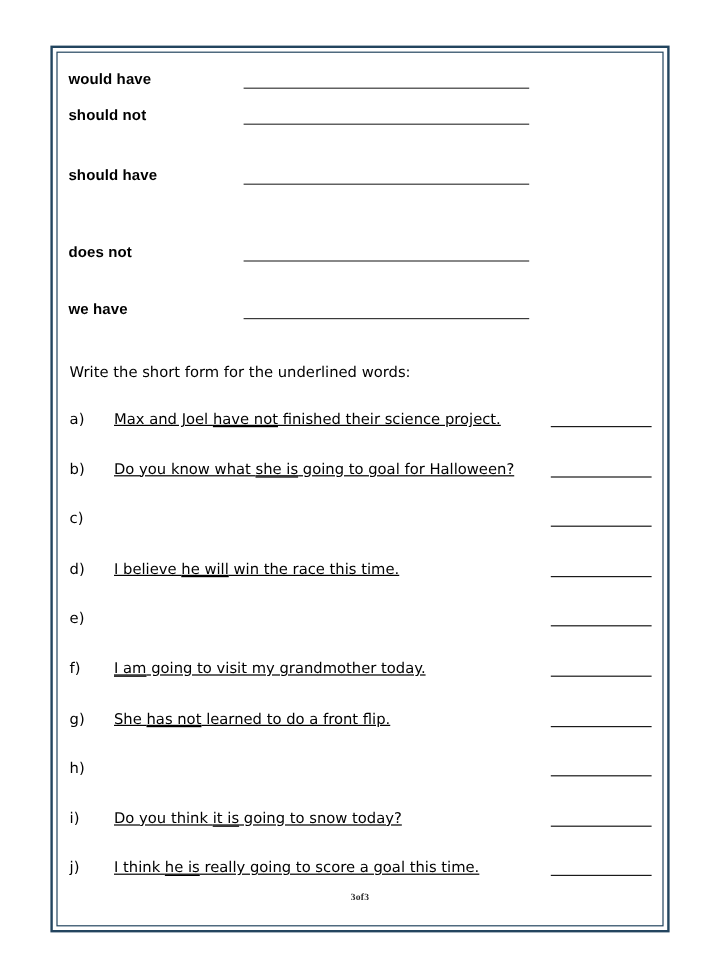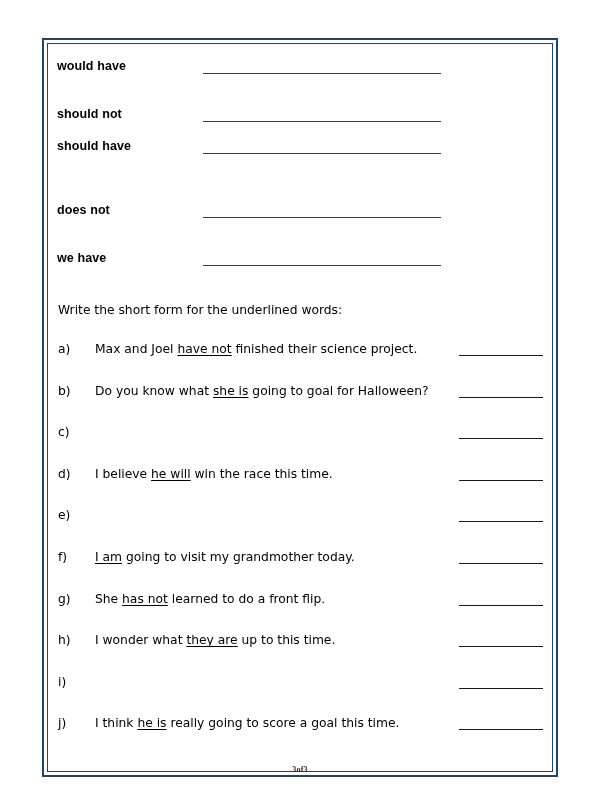--- a/index.html
+++ b/index.html
@@ -101,39 +101,40 @@
     line-height: 16px;
   }
   .q-text {
     position: absolute;
     left: 47px;
     top: 0;
     font-size: 12.3px;
     font-family: "DejaVu Sans", sans-serif;
     line-height: 16px;
     white-space: nowrap;
+    text-decoration: underline;
   }
   .q-text u {
     text-decoration: underline;
     text-underline-offset: 1.5px;
   }
   .q-blank {
     position: absolute;
     left: 411px;
     top: 14px;
     width: 84px;
     height: 0;
     border-bottom: 1.2px solid #1a1a1a;
   }
 
   
   #page-footer {
     position: absolute;
     left: 0;
-    top: 721px;
+    top: 699px;
     width: 100%;
     text-align: center;
     font-size: 8px;
     font-family: "Liberation Serif", serif;
     font-weight: bold;
     color: #2b2b2b;
     letter-spacing: 0.2px;
   }
 </style>
 </head>
@@ -141,21 +142,21 @@
 
 <div id="worksheet-frame-outer">
   <div id="worksheet-frame-inner">
     <div id="worksheet-body">
 
       <div id="term-list">
           <div class="term-row" style="top: 14px;">
             <div class="term-label">would have</div>
             <div class="term-blank"></div>
           </div>
-          <div class="term-row" style="top: 62px;">
+          <div class="term-row" style="top: 44px;">
             <div class="term-label">should not</div>
             <div class="term-blank"></div>
           </div>
           <div class="term-row" style="top: 94px;">
             <div class="term-label">should have</div>
             <div class="term-blank"></div>
           </div>
           <div class="term-row" style="top: 158px;">
             <div class="term-label">does not</div>
             <div class="term-blank"></div>
@@ -197,25 +198,25 @@
             <div class="q-text"><span></span><u>I am</u><span> going to visit my grandmother today.</span></div>
             <div class="q-blank"></div>
           </div>
           <div class="question-row" style="top: 546.6px;">
             <div class="q-letter">g)</div>
             <div class="q-text"><span>She </span><u>has not</u><span> learned to do a front flip.</span></div>
             <div class="q-blank"></div>
           </div>
           <div class="question-row" style="top: 588.2px;">
             <div class="q-letter">h)</div>
-            <div class="q-text"><span>I wonder what </span><u>they are</u><span> up to this time.</span></div>
             <div class="q-blank"></div>
           </div>
           <div class="question-row" style="top: 629.8px;">
             <div class="q-letter">i)</div>
+            <div class="q-text"><span>Do you think </span><u>it is</u><span> going to snow today?</span></div>
             <div class="q-blank"></div>
           </div>
           <div class="question-row" style="top: 671.4px;">
             <div class="q-letter">j)</div>
             <div class="q-text"><span>I think </span><u>he is</u><span> really going to score a goal this time.</span></div>
             <div class="q-blank"></div>
           </div>
         </div>
 
       <div id="page-footer">3of3</div>

